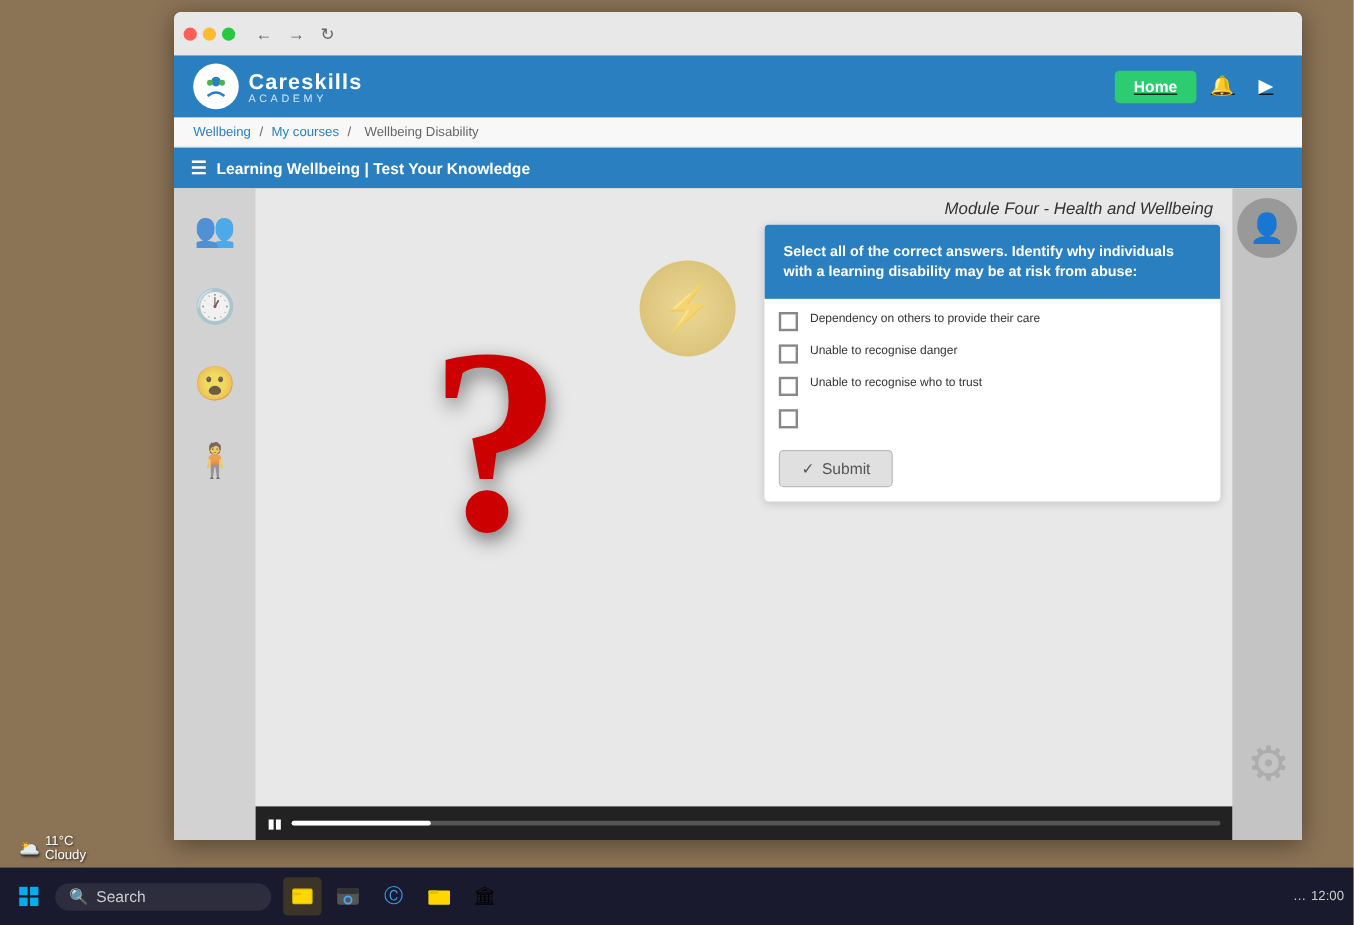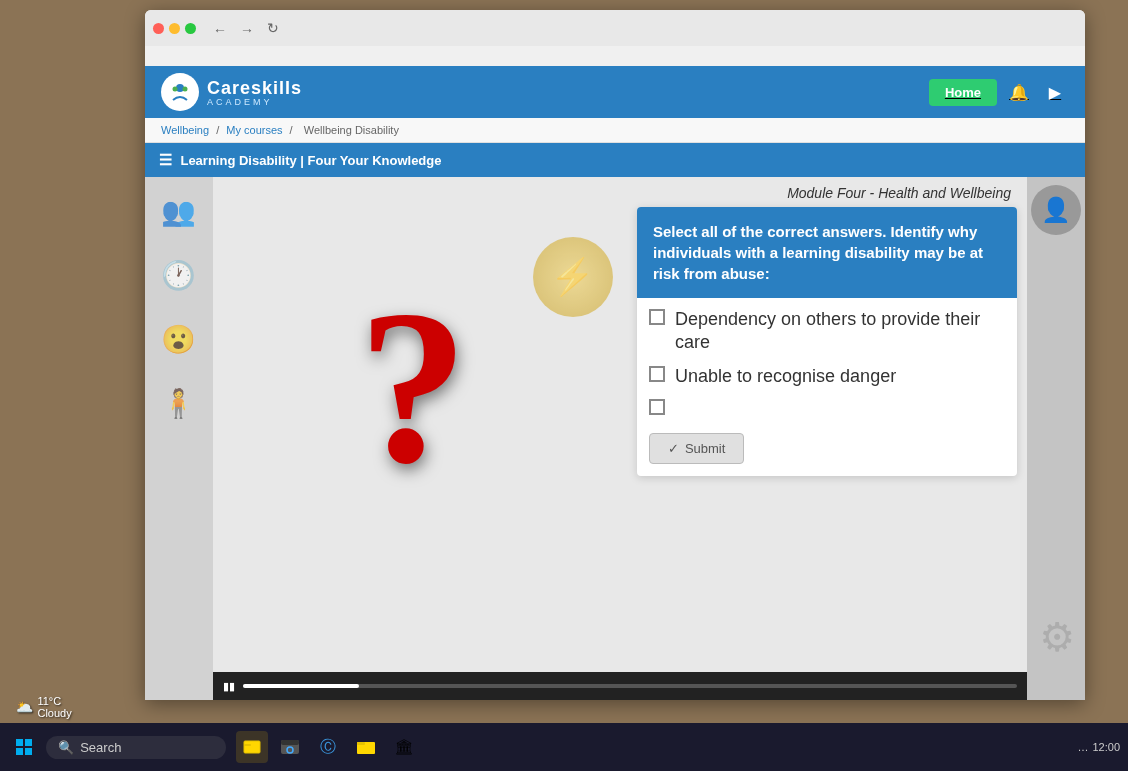--- a/index.html
+++ b/index.html
@@ -141,21 +141,20 @@
       margin: 0 8px;
     }
 
     
     .page-content {
       flex: 1;
       background: #fff;
       overflow: hidden;
       display: flex;
       flex-direction: column;
-      margin-top: 20px;
     }
 
     
     .top-nav {
       background: #2a7fc1;
       height: 52px;
       display: flex;
       align-items: center;
       padding: 0 16px;
       justify-content: space-between;
@@ -320,35 +319,35 @@
       width: 380px;
       background: #fff;
       border-radius: 4px;
       overflow: hidden;
       box-shadow: 0 2px 8px rgba(0,0,0,0.15);
     }
     .question-prompt {
       background: #2a7fc1;
       color: #fff;
       padding: 14px 16px;
-      font-size: 15px;
+      font-size: 12px;
       font-weight: bold;
       line-height: 1.4;
     }
     .question-options {
       padding: 10px 12px;
       display: flex;
       flex-direction: column;
       gap: 10px;
     }
     .option-row {
       display: flex;
       align-items: flex-start;
       gap: 10px;
-      font-size: 18px;
+      font-size: 10px;
       color: #333;
     }
     .option-checkbox {
       width: 16px;
       height: 16px;
       border: 2px solid #888;
       background: #fff;
       flex-shrink: 0;
       margin-top: 1px;
       cursor: pointer;
@@ -477,21 +476,21 @@
     <div class="breadcrumb-bar">
       <a href="#">Wellbeing</a>
       <span>/</span>
       <a href="#">My courses</a>
       <span>/</span>
       <span>Wellbeing Disability</span>
     </div>
 
     <div class="course-header">
       <span class="hamburger-icon">☰</span>
-      <span>Learning Disability | Four Your Knowledge</span>
+      <span>Learning Wellbeing | Test Your Knowledge</span>
     </div>
 
     <div class="main-area">
 
       <div class="side-panel">
         <div class="side-panel-icon">👥</div>
         <div class="side-panel-icon">🕐</div>
         <div class="side-panel-icon">😮</div>
         <div class="side-panel-icon">🧍</div>
       </div>
@@ -513,20 +512,24 @@
             <div class="option-row">
               <div class="option-checkbox"></div>
               <span class="option-text">Dependency on others to provide their care</span>
             </div>
 
             <div class="option-row">
               <div class="option-checkbox"></div>
               <span class="option-text">Unable to recognise danger</span>
             </div>
 
+            <div class="option-row">
+              <div class="option-checkbox"></div>
+              <span class="option-text">Unable to recognise who to trust</span>
+            </div>
 
             <div class="option-row">
               <div class="option-checkbox"></div>
             </div>
 
           </div>
           <div class="submit-area">
             <button class="submit-btn">
               <span>✓</span>
               <span>Submit</span>

